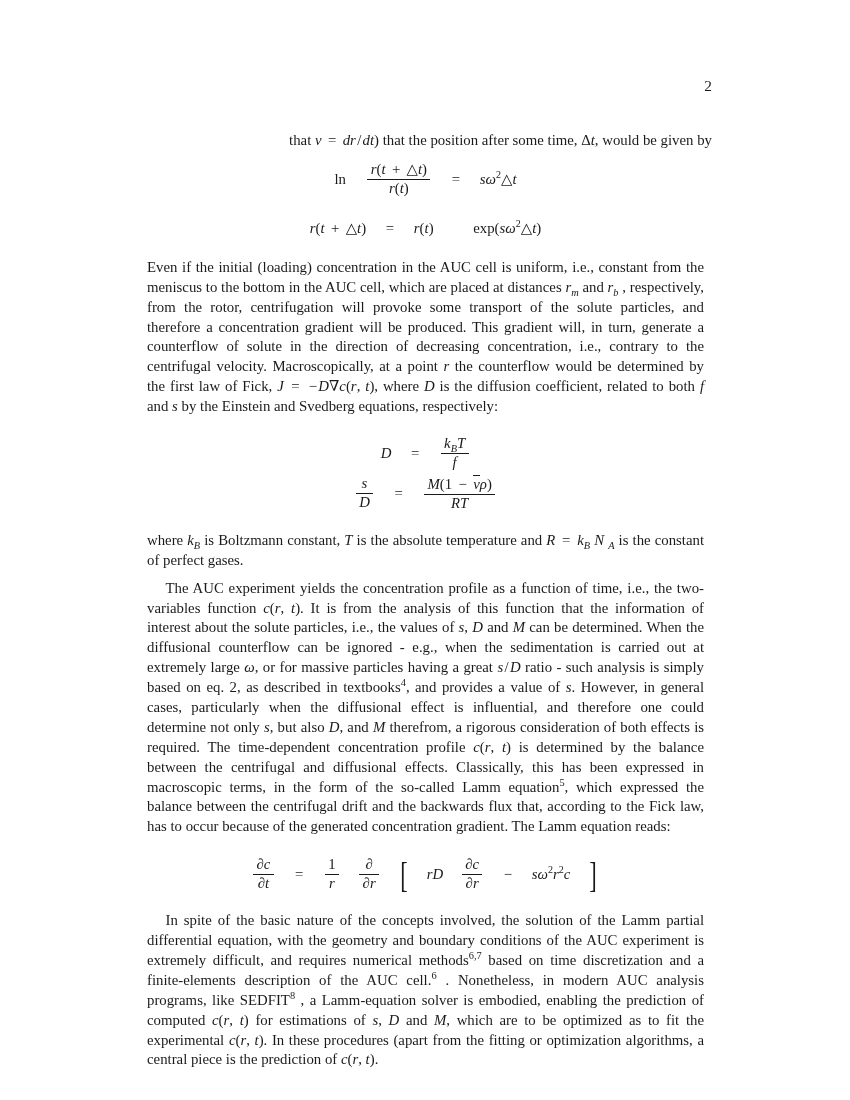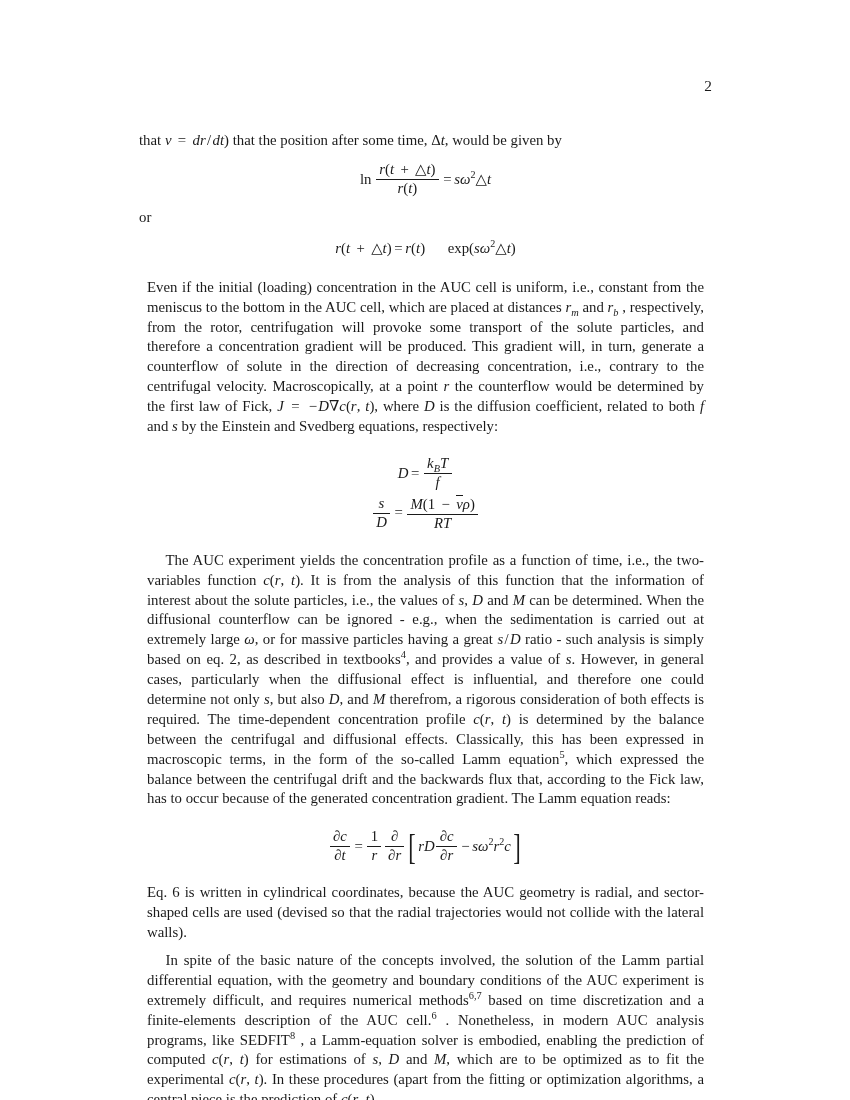--- a/index.html
+++ b/index.html
@@ -40,36 +40,37 @@
     line-height: 1.345;
     text-align: justify;
     text-justify: inter-word;
     hyphens: manual;
   }
   p.indent { text-indent: 1.25em; }
   p.plain-line {
     margin: 0;
     font-size: 11.1pt;
     line-height: 1.345;
-    text-align: left;
+    text-align: right;
   }
   .gap-eq   { height: 11px; }
   .gap-eq-b { height: 12px; }
 
   
   .eq {
     text-align: center;
     font-size: 11.1pt;
     line-height: 1.2;
   }
   .mathrow {
     display: inline-flex;
     align-items: center;
     justify-content: flex-end;
     white-space: nowrap;
+    gap: 17px;
   }
   i.v, .mi {
     font-family: "Liberation Serif", "DejaVu Serif", serif;
     font-style: italic;
   }
   .mo {
     font-style: normal;
     padding: 0 0.18em;
   }
   .mo-tight { font-style: normal; padding: 0 0.09em; }
@@ -150,21 +151,20 @@
           <span class="bar"></span>
           <span class="den"><i class="v">r</i>(<i class="v">t</i>)</span>
         </span>
         <span class="mo">=</span>
         <span><i class="v">sω</i><sup class="expn">2</sup><span class="tri">△</span><i class="v">t</i></span>
       </span>
     </div>
 
     <div class="gap-eq"></div>
 
-    <p class="plain-line">or</p>
 
     <div class="gap-eq-b"></div>
 
     <div class="eq">
       <span class="mathrow">
         <span><i class="v">r</i>(<i class="v">t</i> <span class="mo">+</span> <span class="tri">△</span><i class="v">t</i>)</span>
         <span class="mo">=</span>
         <span><i class="v">r</i>(<i class="v">t</i>)</span>
         <span style="padding-left:0.18em;"><span style="font-style:normal;margin-left:20px;">exp</span>(<i class="v">sω</i><sup class="expn">2</sup><span class="tri">△</span><i class="v">t</i>)</span>
       </span>
@@ -199,20 +199,21 @@
         <span class="frac">
           <span class="num"><i class="v">M</i>(1 <span class="mo">−</span> <span class="ovl"><i class="v">ν</i></span><i class="v">ρ</i>)</span>
           <span class="bar"></span>
           <span class="den"><i class="v">RT</i></span>
         </span>
       </span>
     </div>
 
     <div class="gap-eq"></div>
 
+    <p class="body-text">where <i class="v">k</i><sub class="sb">B</sub> is Boltzmann constant, <i class="v">T</i> is the absolute temperature and <i class="v">R</i> <span class="mo">=</span> <i class="v">k</i><sub class="sb">B</sub> <i class="v">N</i> <sub class="sb">A</sub> is the constant of perfect gases.</p>
 
     <p class="body-text indent">The AUC experiment yields the concentration profile as a function of time, i.e., the two-variables function <i class="v">c</i>(<i class="v">r</i>, <i class="v">t</i>). It is from the analysis of this function that the information of interest about the solute particles, i.e., the values of <i class="v">s</i>, <i class="v">D</i> and <i class="v">M</i> can be determined. When the diffusional counterflow can be ignored - e.g., when the sedimentation is carried out at extremely large <i class="v">ω</i>, or for massive particles having a great <i class="v">s</i><span class="mo-tight">/</span><i class="v">D</i> ratio - such analysis is simply based on eq. 2, as described in textbooks<span class="refsup">4</span>, and provides a value of <i class="v">s</i>. However, in general cases, particularly when the diffusional effect is influential, and therefore one could determine not only <i class="v">s</i>, but also <i class="v">D</i>, and <i class="v">M</i> therefrom, a rigorous consideration of both effects is required. The time-dependent concentration profile <i class="v">c</i>(<i class="v">r</i>, <i class="v">t</i>) is determined by the balance between the centrifugal and diffusional effects. Classically, this has been expressed in macroscopic terms, in the form of the so-called Lamm equation<span class="refsup">5</span>, which expressed the balance between the centrifugal drift and the backwards flux that, according to the Fick law, has to occur because of the generated concentration gradient. The Lamm equation reads:</p>
 
     <div class="gap-eq"></div>
 
     <div class="eq">
       <span class="mathrow">
         <span class="frac">
           <span class="num">∂<i class="v">c</i></span>
           <span class="bar"></span>
@@ -237,18 +238,17 @@
           <span class="den">∂<i class="v">r</i></span>
         </span>
         <span class="mo">−</span>
         <span><i class="v">sω</i><sup class="expn">2</sup><i class="v">r</i><sup class="expn">2</sup><i class="v">c</i></span>
         <span class="brk">]</span>
       </span>
     </div>
 
     <div class="gap-eq"></div>
 
-    <p class="body-text">Eq. 6 is written in cylindrical coordinates, because the AUC geometry is radial, and sector-shaped cells are used (devised so that the radial trajectories would not collide with the lateral walls).</p>
 
     <p class="body-text indent">In spite of the basic nature of the concepts involved, the solution of the Lamm partial differential equation, with the geometry and boundary conditions of the AUC experiment is extremely difficult, and requires numerical methods<span class="refsup">6,7</span> based on time discretization and a finite-elements description of the AUC cell.<span class="refsup">6</span> . Nonetheless, in modern AUC analysis programs, like SEDFIT<span class="refsup">8</span> , a Lamm-equation solver is embodied, enabling the prediction of computed <i class="v">c</i>(<i class="v">r</i>, <i class="v">t</i>) for estimations of <i class="v">s</i>, <i class="v">D</i> and <i class="v">M</i>, which are to be optimized as to fit the experimental <i class="v">c</i>(<i class="v">r</i>, <i class="v">t</i>). In these procedures (apart from the fitting or optimization algorithms, a central piece is the prediction of <i class="v">c</i>(<i class="v">r</i>, <i class="v">t</i>).</p>
 
   </div>
 </div>
 
 </body></html>

